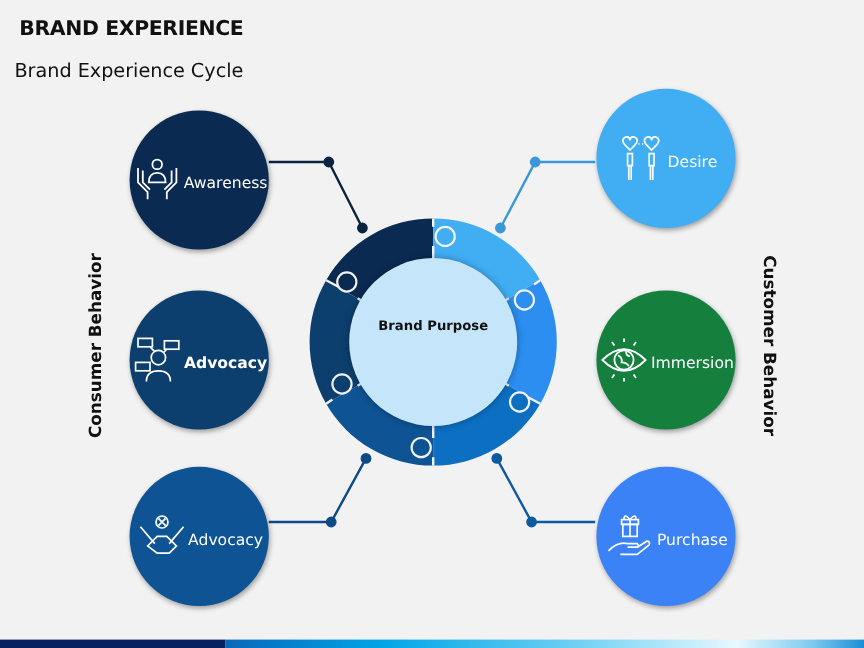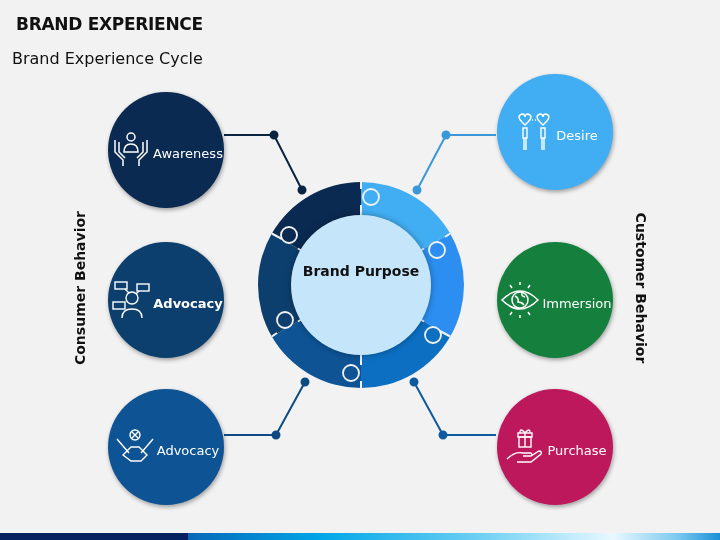--- a/index.html
+++ b/index.html
@@ -8,21 +8,21 @@
   .subtitle{position:absolute;left:12px;top:49px;font-size:16px;color:#111;}
   .side-label{position:absolute;font-size:14px;font-weight:bold;color:#111;white-space:nowrap;}
   .side-left{left:80px;top:288px;transform:translate(-50%,-50%) rotate(-90deg);}
   .side-right{left:641px;top:288px;transform:translate(-50%,-50%) rotate(90deg);}
   .node{position:absolute;width:116px;height:116px;border-radius:50%;display:flex;flex-direction:row;align-items:center;justify-content:center;color:#fff;box-shadow:1px 2px 4px rgba(0,0,0,0.35);}
   .node .lbl{font-size:13px;margin-top:6px;}
   .node svg{width:44px;height:44px;}
   .bottom-bar{position:absolute;left:0;bottom:0;width:720px;height:7px;display:flex;}
   .bb-left{width:188px;background:#062060;}
   .bb-right{flex:1;background:linear-gradient(90deg,#0868b8 0%,#00a6e8 25%,#6fd0f4 55%,#e8f8ff 80%,#7cc9ef 92%,#1a8fd6 100%);}
-  .center-text{position:absolute;left:291px;top:262px;width:140px;text-align:center;font-size:14px;font-weight:bold;color:#111;line-height:19px;}
+  .center-text{position:absolute;left:291px;top:262px;width:140px;text-align:center;font-size:11px;font-weight:bold;color:#111;line-height:19px;}
 </style>
 </head>
 <body>
 
 <div class="title">BRAND EXPERIENCE</div>
 <div class="subtitle">Brand Experience Cycle</div>
 
 <div class="side-label side-left">Consumer Behavior</div>
 <div class="side-label side-right">Customer Behavior</div>
 
@@ -128,21 +128,21 @@
 </div>
 <div class="node" style="left:497px;top:242px;background:#15803d;">
   <svg viewBox="0 0 44 44" fill="none" stroke="#fff" stroke-width="1.5">
     <path d="M4 22 q18-18 36 0 q-18 18 -36 0 z"></path>
       <circle cx="22" cy="22" r="8"></circle>
     <path d="M17 18 q4 2 3 6 q4 0 6 3 M24 15 q-1 3 3 4"></path>
     <path d="M22 4 v3 M12 7 l2 3 M32 7 l-2 3 M22 37 v3 M12 37 l2-3 M32 37 l-2-3"></path>
   </svg>
   <span class="lbl">Immersion</span>
 </div>
-<div class="node" style="left:497px;top:389px;background:#be185d;">
+<div class="node" style="left:497px;top:389px;background:#3b82f6;">
   <svg viewBox="0 0 44 44" fill="none" stroke="#fff" stroke-width="1.4">
     <rect x="15" y="8" width="14" height="4"></rect>
       <rect x="16" y="12" width="12" height="10"></rect>
     <path d="M22 8 v14 M22 8 q-5-6 -5 0 M22 8 q5-6 5 0"></path>
     <path d="M4 34 q8-8 16-6 h8 q2 2 0 3 h-8 M28 31 l8-5 q3 0 2 3 l-10 8 h-14"></path>
   </svg>
   <span class="lbl">Purchase</span>
 </div>
 
 <div class="bottom-bar">

